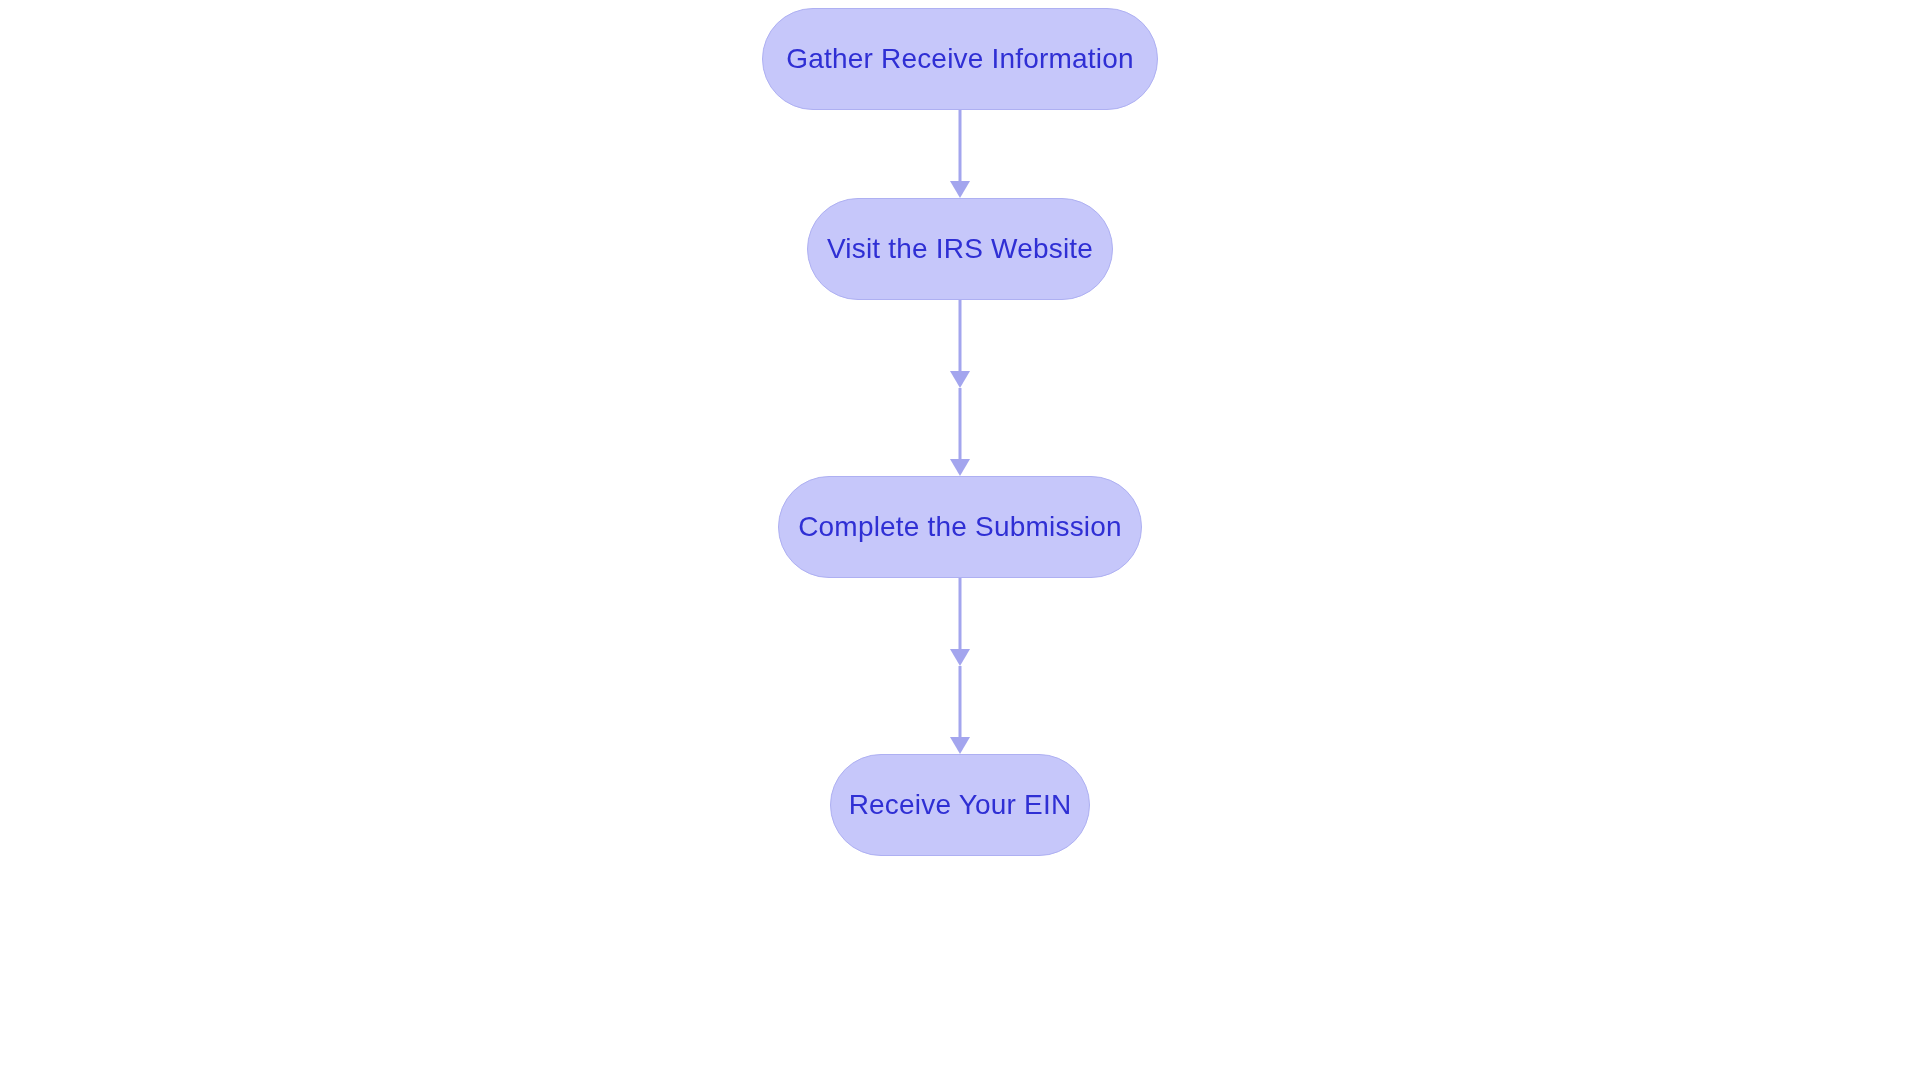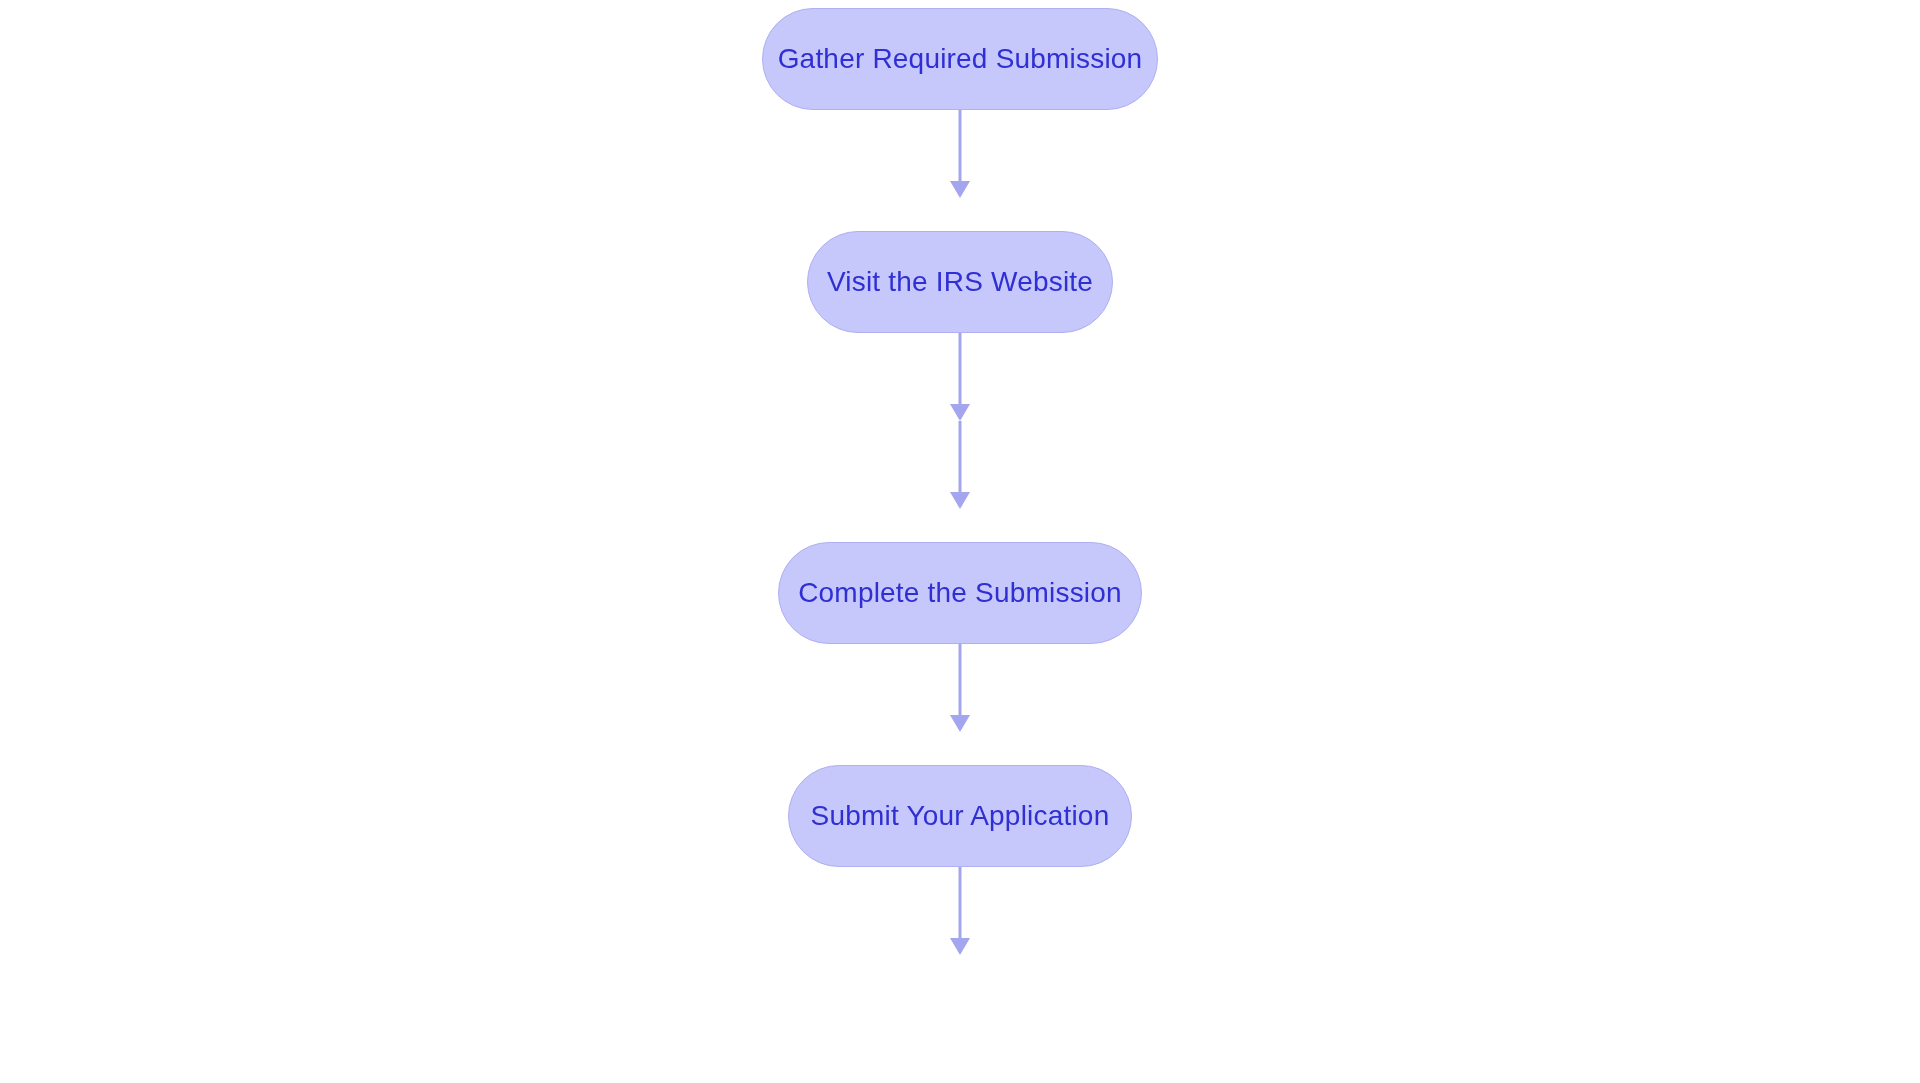--- a/index.html
+++ b/index.html
@@ -36,21 +36,20 @@
   .flow-node {
     box-sizing: border-box;
     height: 102px;
     border-radius: 51px;
     background: #c6c7fa;
     border: 1.5px solid #aeb0f2;
     display: flex;
     align-items: center;
     justify-content: center;
     flex: 0 0 auto;
-    margin-top: 33px;
   }
 
   .flow-node-label {
     color: #2f2fd4;
     font-family: "Liberation Sans", sans-serif;
     font-size: 28px;
     font-weight: 400;
     letter-spacing: 0.2px;
     line-height: 1;
     white-space: nowrap;
@@ -94,21 +93,21 @@
   .w-n4 { width: 344px; }
   .w-n5 { width: 260px; }
 </style>
 </head>
 <body>
 
 <div id="flowchart-canvas">
   <div class="flow-column">
 
     <div class="flow-node w-n0" style="margin-top:8px;">
-      <span class="flow-node-label">Gather Required Submission</span>
+      <span class="flow-node-label">Gather Receive Information</span>
     </div>
 
     <div class="flow-connector">
       <span class="conn-line"></span>
       <span class="conn-head"></span>
     </div>
 
     <div class="flow-node w-n1">
       <span class="flow-node-label">Visit the IRS Website</span>
     </div>
@@ -126,24 +125,24 @@
 
     <div class="flow-node w-n3">
       <span class="flow-node-label">Complete the Submission</span>
     </div>
 
     <div class="flow-connector">
       <span class="conn-line"></span>
       <span class="conn-head"></span>
     </div>
 
-    <div class="flow-node w-n4">
-      <span class="flow-node-label">Submit Your Application</span>
-    </div>
 
     <div class="flow-connector">
       <span class="conn-line"></span>
       <span class="conn-head"></span>
     </div>
 
+    <div class="flow-node w-n5">
+      <span class="flow-node-label">Receive Your EIN</span>
+    </div>
 
   </div>
 </div>
 
 </body></html>

